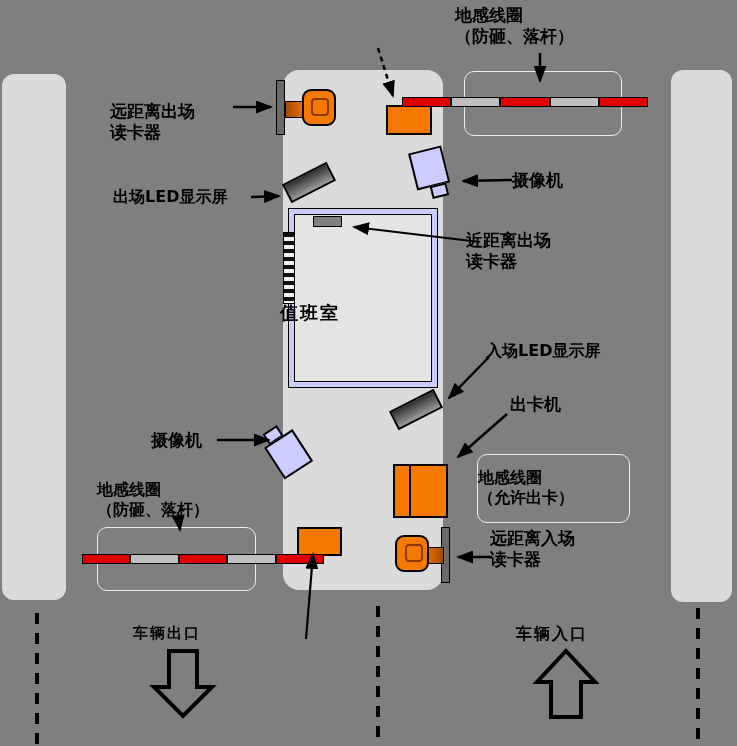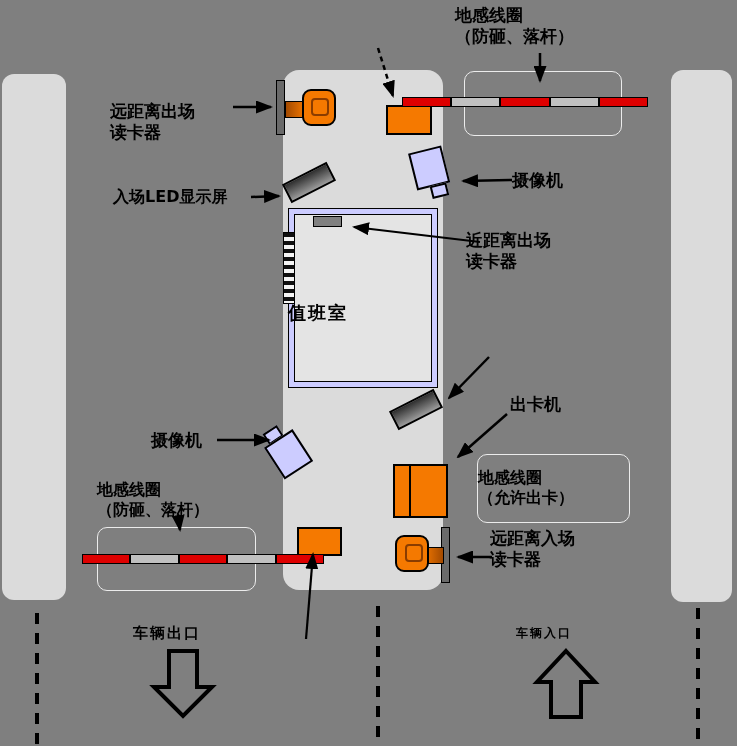--- a/index.html
+++ b/index.html
@@ -49,21 +49,21 @@
   <div class="abs coil" style="left:477px;top:454px;width:151px;height:67px;z-index:4;">
     <div class="lbl" style="left:0;top:13px;width:151px;font-size:16px;line-height:20px;position:absolute;">
       <span>地感线圈</span><br>
       <span>（允许出卡）</span>
     </div>
   </div>
 
   <div class="abs room-outer" style="left:288px;top:208px;width:150px;height:180px;z-index:2;">
     <div class="room-inner"></div>
   </div>
-  <div class="lbl" style="left:288px;top:302px;width:165px;font-size:18px;letter-spacing:2px;">值班室</div>
+  <div class="lbl" style="left:280px;top:302px;width:165px;font-size:18px;letter-spacing:2px;">值班室</div>
   <div class="abs" style="left:313px;top:216px;width:27px;height:9px;background:#808080;border:1px solid #000;z-index:3;"></div>
   <div class="abs door" style="left:283px;top:232px;width:12px;height:72px;z-index:3;"></div>
 
   <div class="abs plate" style="left:276px;top:80px;width:9px;height:55px;z-index:3;"></div>
   <div class="abs" style="left:285px;top:101px;width:22px;height:17px;border:1px solid #000;box-sizing:border-box;background:linear-gradient(90deg,#A34A00,#F57900);z-index:3;"></div>
   <div class="abs orange" style="left:302px;top:89px;width:34px;height:37px;border-radius:9px;z-index:3;">
     <div class="abs reader-inner" style="left:7px;top:7px;width:18px;height:18px;"></div>
   </div>
 
   <div class="abs orange" style="left:386px;top:105px;width:46px;height:30px;z-index:2;"></div>
@@ -141,42 +141,43 @@
   <div class="lbl" style="left:455px;top:5px;width:165px;">
     <span>地感线圈</span><br>
     <span>（防砸、落杆）</span>
   </div>
 
   <div class="lbl" style="left:110px;top:93px;width:140px;margin-top:8px;">
     <span>远距离出场</span><br>
     <span>读卡器</span>
   </div>
 
-  <div class="lbl" style="left:113px;top:186px;width:135px;font-size:16px;text-align:left;">入场LED显示屏</div>
+  <div class="lbl" style="left:113px;top:186px;width:135px;font-size:16px;text-align:left;">出场LED显示屏</div>
 
   <div class="lbl" style="left:512px;top:170px;width:70px;">摄像机</div>
 
   <div class="lbl" style="left:466px;top:230px;width:140px;">
     <span>近距离出场</span><br>
     <span>读卡器</span>
   </div>
 
+  <div class="lbl" style="left:486px;top:340px;width:140px;font-size:16px;text-align:left;">入场LED显示屏</div>
 
   <div class="lbl" style="left:510px;top:394px;width:70px;">出卡机</div>
 
   <div class="lbl" style="left:151px;top:430px;width:70px;">摄像机</div>
 
   <div class="lbl" style="left:97px;top:480px;width:160px;font-size:16px;line-height:20px;">
     <span>地感线圈</span><br>
     <span>（防砸、落杆）</span>
   </div>
 
   <div class="lbl" style="left:490px;top:528px;width:150px;">
     <span>远距离入场</span><br>
     <span>读卡器</span>
   </div>
 
 
   <div class="lbl" style="left:133px;top:623px;width:100px;font-size:15px;letter-spacing:2px;">车辆出口</div>
 
-  <div class="lbl" style="left:516px;top:623px;width:100px;font-size:12px;letter-spacing:2px;">车辆入口</div>
+  <div class="lbl" style="left:516px;top:623px;width:100px;font-size:16px;letter-spacing:2px;">车辆入口</div>
 
 </div>
 
 </body></html>

